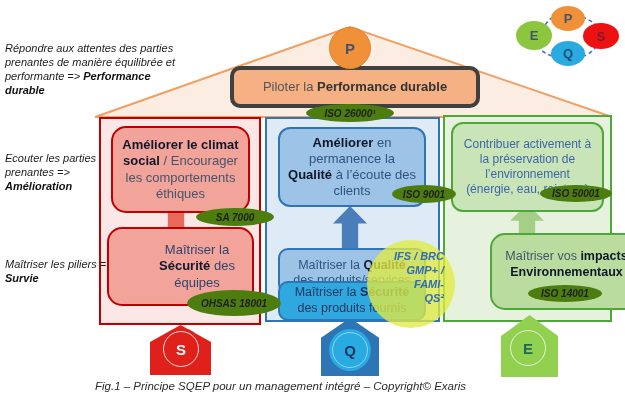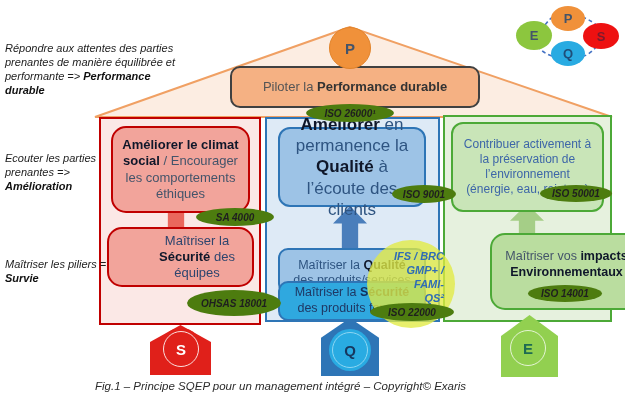--- a/index.html
+++ b/index.html
@@ -10,38 +10,38 @@
   .ann { position:absolute; font-style:italic; font-size:11px; line-height:1.28; color:#1c1c1c; z-index:3; }
   .ann b { color:#111; }
 
   .roof-svg { position:absolute; left:85px; top:20px; z-index:1; }
 
   .p-circle { position:absolute; left:329px; top:27px; width:42px; height:42px; border-radius:50%;
               background:#F0913A; border:1px solid #E28329; display:flex; align-items:center; justify-content:center;
               font-weight:bold; font-size:15px; color:#44546A; z-index:6; }
 
   .roof-box { position:absolute; left:230px; top:66px; width:250px; height:42px; background:#F5B183;
-              border:2px solid #404040; border-radius:10px; display:flex; flex-direction:column;
+              border:4px solid #404040; border-radius:10px; display:flex; flex-direction:column;
               align-items:center; justify-content:center; text-align:center; font-size:13px; color:#555; z-index:5; line-height:1.25;}
   .roof-box b { color:#333; }
 
   .badge { position:absolute; background:#4d7c0f; border-radius:50%; display:flex; align-items:center;
            justify-content:center; font-size:10px; font-weight:bold; font-style:italic; color:#1f1f1f;
            z-index:40; white-space:nowrap; }
 
   .col { position:absolute; border:2px solid; z-index:2; }
   .col-red   { left:99px;  top:117px; width:162px; height:208px; background:#FBE8E6; border-color:#C00000; }
   .col-blue  { left:265px; top:117px; width:175px; height:205px; background:#DEEAF6; border-color:#2E75B6; }
   .col-green { left:443px; top:115px; width:169px; height:207px; background:#E6F1DE; border-color:#4CA937; }
 
   .box { position:absolute; border:2px solid; display:flex; align-items:center; justify-content:center;
          text-align:center; padding:3px 7px; line-height:1.25; z-index:10; }
   .box-red-top    { left:111px; top:126px; width:139px; height:87px; background:#F2A49B; border-color:#C00000; border-radius:15px; font-size:13px; color:#44546A; }
-  .box-red-bot    { left:107px; top:227px; width:147px; height:60px; background:#F2A49B; border-color:#C00000; border-radius:15px; font-size:13px; color:#2E456E;padding-left:40px; }
-  .box-blue-top   { left:278px; top:127px; width:148px; height:80px; background:#9DC3E6; border-color:#2E75B6; border-radius:12px; font-size:17px; color:#2E5481; }
+  .box-red-bot    { left:107px; top:227px; width:147px; height:79px; background:#F2A49B; border-color:#C00000; border-radius:15px; font-size:13px; color:#2E456E;padding-left:40px; }
+  .box-blue-top   { left:278px; top:127px; width:148px; height:80px; background:#9DC3E6; border-color:#2E75B6; border-radius:12px; font-size:13px; color:#2E5481; }
   .box-blue-mid   { left:278px; top:248px; width:148px; height:46px; background:#9DC3E6; border-color:#2E75B6; border-radius:10px; font-size:12.5px; color:#2E5481; z-index:11;align-items:flex-end; }
   .box-blue-bot   { left:278px; top:281px; width:148px; height:40px; background:#2FA8DF; border-color:#2E75B6; border-radius:10px; font-size:12.5px; color:#1F3864; z-index:12; }
   .box-green-top  { left:451px; top:122px; width:153px; height:90px; background:#C9E5B8; border-color:#4CA937; border-radius:12px; font-size:12px; color:#3D66A8; }
   .box-green-bot  { left:451px; top:233px; width:153px; height:77px; background:#BADD9F; border-color:#4CA937; border-radius:15px; font-size:12.5px; color:#44546A;margin-left:39px; }
   .box b { color:#0f172a; }
   .box-blue-bot b { color:#13315C; }
 
   .blockarrow { position:absolute; z-index:4;
                 clip-path: polygon(50% 0%, 100% 38%, 74% 38%, 74% 100%, 26% 100%, 26% 38%, 0% 38%); }
   .arr-red   { left:159px; top:186px; width:34px; height:46px; background:#EA675C; }
@@ -99,21 +99,21 @@
   <div class="roof-box">
     <div><span>Piloter la </span><b>Performance durable</b></div>
   </div>
   <div class="badge" style="left:306px; top:104px; width:88px; height:18px;">ISO 26000¹</div>
 
   <div class="col col-red"></div>
   <div class="box box-red-top">
     <div><b>Améliorer le climat social</b><span> / Encourager les comportements éthiques</span></div>
   </div>
   <div class="blockarrow arr-red"></div>
-  <div class="badge" style="left:196px; top:208px; width:78px; height:18px;">SA 4000</div>
+  <div class="badge" style="left:196px; top:208px; width:78px; height:18px;">SA 7000</div>
   <div class="box box-red-bot">
     <div><span>Maîtriser la </span><b>Sécurité</b><span> des équipes</span></div>
   </div>
   <div class="badge" style="left:187px; top:290px; width:94px; height:26px;">OHSAS 18001</div>
 
   <div class="col col-blue"></div>
   <div class="box box-blue-top">
     <div><b>Améliorer</b><span> en permanence la </span><b>Qualité</b><span> à l’écoute des clients</span></div>
   </div>
   <div class="badge" style="left:392px; top:185px; width:64px; height:18px;">ISO 9001</div>
@@ -125,21 +125,20 @@
     <div><span>Maîtriser la </span><b>Sécurité</b><span> des produits fournis</span></div>
   </div>
   <div class="cert-circle">
     <div class="cert-text">
       <div>IFS / BRC</div>
       <div>GMP+ /</div>
       <div>FAMI-</div>
       <div>QS²</div>
     </div>
   </div>
-  <div class="badge" style="left:370px; top:303px; width:84px; height:18px;">ISO 22000</div>
 
   <div class="col col-green"></div>
   <div class="box box-green-top">
     <div>Contribuer activement à la préservation de l’environnement (énergie, eau, rejets…)</div>
   </div>
   <div class="badge" style="left:540px; top:185px; width:72px; height:17px;">ISO 50001</div>
   <div class="blockarrow arr-green"></div>
   <div class="box box-green-bot">
     <div style="padding-bottom:14px;"><span>Maîtriser vos </span><b>impacts Environnementaux</b></div>
   </div>

